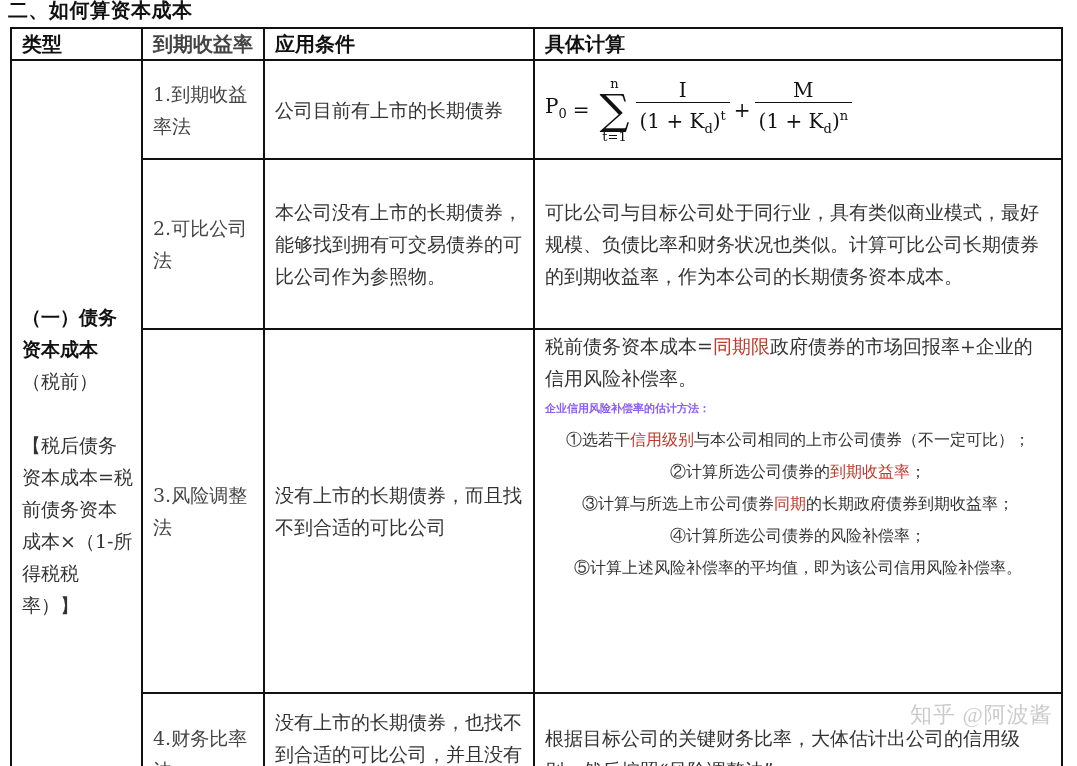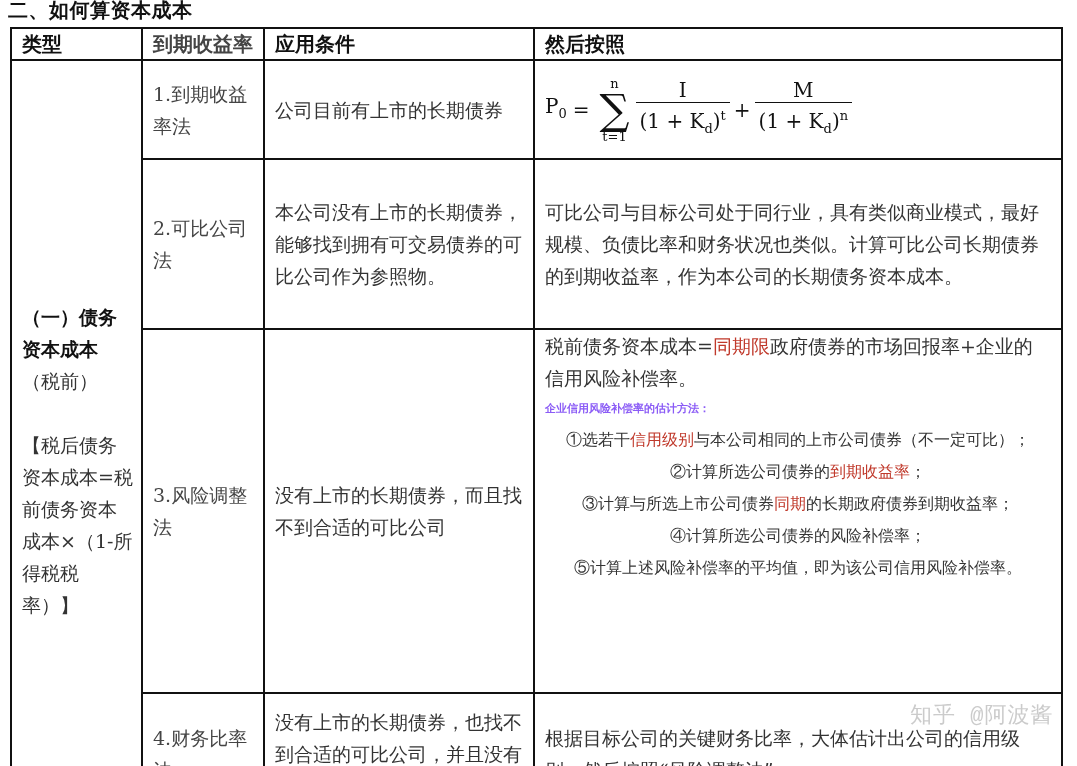--- a/index.html
+++ b/index.html
@@ -21,36 +21,36 @@
   .sub-bold{font-family:"DejaVu Sans","Liberation Sans",sans-serif;font-weight:bold;color:#8b5cf6;font-size:11px;line-height:30px;}
   .small{font-size:16px;line-height:32px;color:#333;text-align:center;}
   .formula{display:flex;align-items:center;font-family:"DejaVu Serif","Liberation Serif",serif;font-size:20px;color:#111;}
   .sigma{display:inline-flex;flex-direction:column;align-items:center;margin:0 4px;line-height:1;}
   .sigma .big{font-size:42px;line-height:40px;}
   .sigma .lim{font-size:13px;}
   .frac{display:inline-flex;flex-direction:column;align-items:center;margin:0 2px;}
   .frac .num{padding:0 4px;line-height:24px;}
   .frac .den{border-top:1.5px solid #111;padding:0 4px;line-height:26px;}
   sub,sup{font-size:13px;}
-  .watermark{position:absolute;left:910px;top:700px;font-family:Liberation Mono, monospace;
+  .watermark{position:absolute;left:910px;top:700px;font-family:Liberation Serif, serif;
              font-size:22px;color:rgba(160,160,160,0.55);letter-spacing:1px;
              text-shadow:0 0 1px #fff;}
 </style>
 </head>
 <body>
 
 <div class="title">二、如何算资本成本</div>
 
 <table>
   <thead>
     <tr>
       <th class="c-type">类型</th>
       <th class="c-method">到期收益率</th>
       <th class="c-cond">应用条件</th>
-      <th class="c-calc">然后按照</th>
+      <th class="c-calc">具体计算</th>
     </tr>
   </thead>
   <tbody>
     <tr style="height:99px">
       <td class="c-type" rowspan="4" style="vertical-align:middle;padding-top:48px;">
         <div>
           <span class="type-bold">（一）债务</span><br>
           <span class="type-bold">资本成本</span>
         </div>
         <div>（税前）</div>

